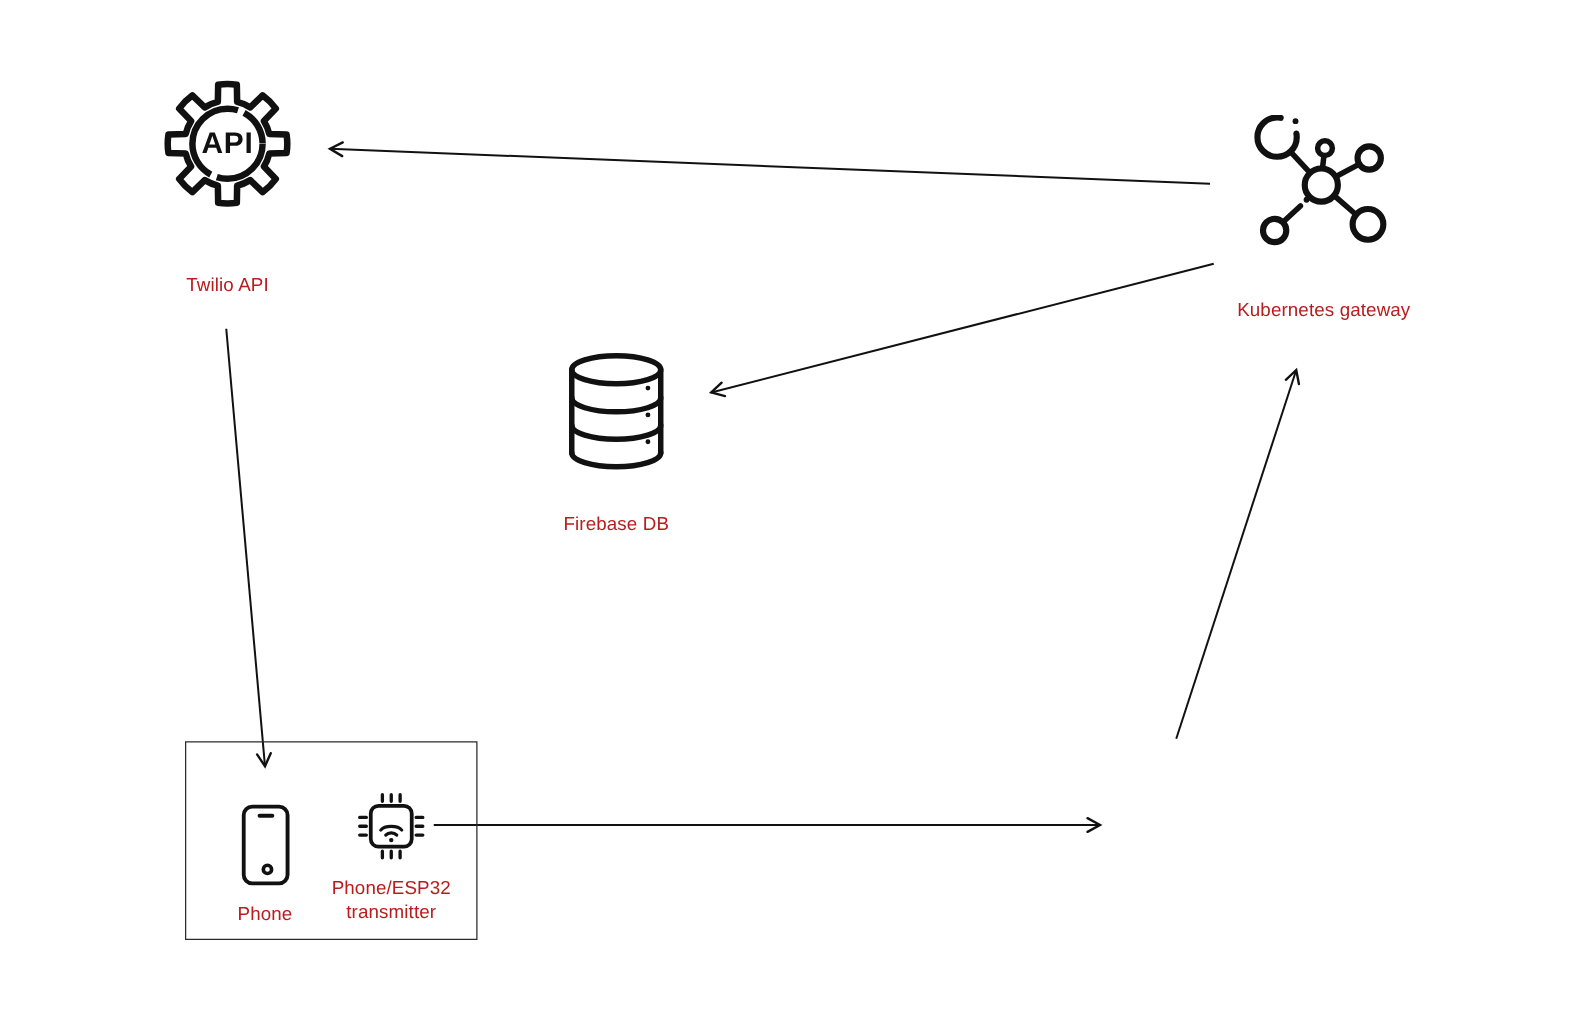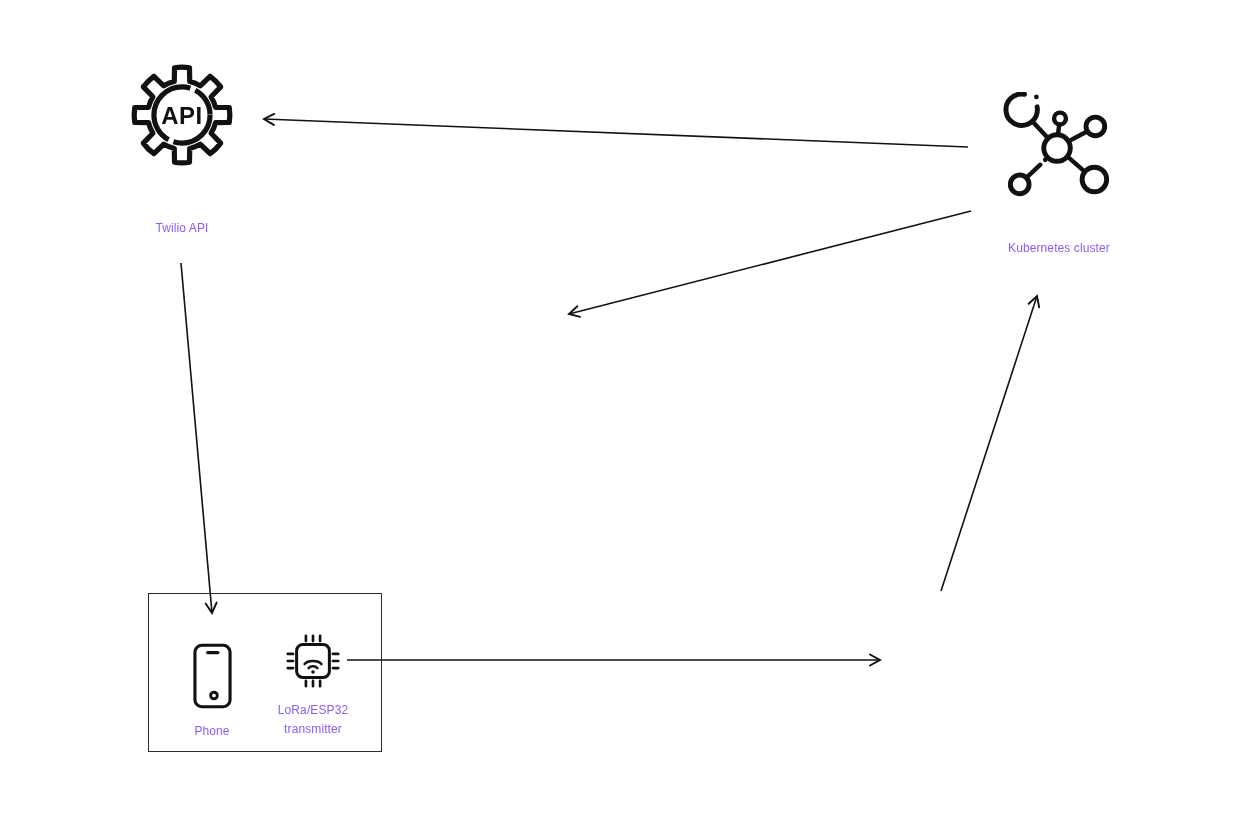--- a/index.html
+++ b/index.html
@@ -6,23 +6,23 @@
   html, body { width: 1260px; height: 819px; background: #ffffff; overflow: hidden; }
   body { position: relative; font-family: "Liberation Sans", "DejaVu Sans", sans-serif; color: #111111; }
 
   .canvas { position: absolute; inset: 0; width: 1260px; height: 819px; border-radius: 29px; }
 
   .node { position: absolute; }
   .node svg { display: block; }
 
   .node-label {
     position: absolute;
-    font-size: 12px;
+    font-size: 15px;
     line-height: 19px;
-    color: #8b5cf6;
+    color: #b91c1c;
     text-align: center;
     letter-spacing: 0.1px;
     white-space: pre-line;
   }
 
   .edges-layer { position: absolute; left: 0; top: 0; width: 1260px; height: 819px; pointer-events: none; }
 
   .device-box {
     position: absolute;
     left: 148px; top: 593px;
@@ -82,23 +82,39 @@
         <circle cx="58" cy="27" r="6" stroke-width="4.5"></circle>
         <circle cx="19" cy="18" r="16" stroke-width="5" pathLength="100" stroke-dasharray="78 19 3"></circle>
         <circle cx="94" cy="35" r="9.5" stroke-width="5"></circle>
         <circle cx="93" cy="89" r="12.5" stroke-width="5"></circle>
         <circle cx="17" cy="94" r="9.5" stroke-width="5"></circle>
       </g>
 
       <circle cx="34" cy="5" r="2.4" fill="#111111"></circle>
       <circle cx="43" cy="69" r="2.4" fill="#111111"></circle>
     </svg>
-    <div class="node-label" style="left:-24px; top:147px; width:160px;">Kubernetes cluster</div>
+    <div class="node-label" style="left:-24px; top:147px; width:160px;">Kubernetes gateway</div>
   </div>
 
+  <div class="node" style="left:454px; top:282px;">
+    <svg width="78" height="94" viewBox="0 0 80 96" xmlns="http://www.w3.org/2000/svg">
+      <g fill="none" stroke="#111111" stroke-width="4.5" stroke-linecap="round">
+        <ellipse cx="40" cy="14" rx="36.5" ry="11.5"></ellipse>
+        <path d="M3.5,14 L3.5,82"></path>
+        <path d="M76.5,14 L76.5,82"></path>
+        <path d="M3.5,37 A36.5,11.5 0 0 0 76.5,37"></path>
+        <path d="M3.5,59.5 A36.5,11.5 0 0 0 76.5,59.5"></path>
+        <path d="M3.5,82 A36.5,11.5 0 0 0 76.5,82"></path>
+      </g>
+      <circle cx="66" cy="29" r="2" fill="#111111"></circle>
+      <circle cx="66" cy="51" r="2" fill="#111111"></circle>
+      <circle cx="66" cy="73" r="2" fill="#111111"></circle>
+    </svg>
+    <div class="node-label" style="left:-21px; top:128px; width:120px;">Firebase DB</div>
+  </div>
 
   <div class="node" style="left:193px; top:631px;margin-top:12px;">
     <svg width="39" height="66" viewBox="0 0 40 67" xmlns="http://www.w3.org/2000/svg">
       <rect x="2" y="2" width="36" height="63" rx="7" fill="none" stroke="#111111" stroke-width="3.2"></rect>
       <line x1="15" y1="9.5" x2="25.5" y2="9.5" stroke="#111111" stroke-width="3.2" stroke-linecap="round"></line>
       <circle cx="21.5" cy="53.5" r="3.4" fill="none" stroke="#111111" stroke-width="3"></circle>
     </svg>
     <div class="node-label" style="left:-31px; top:79px; width:100px;">Phone</div>
   </div>
 
@@ -111,17 +127,17 @@
         <path d="M27,57.5 V63.5 M35,57.5 V63.5 M43,57.5 V63.5" stroke-width="3"></path>
 
         <path d="M6.5,27 H12.5 M6.5,35 H12.5 M6.5,43 H12.5" stroke-width="3"></path>
         <path d="M57.5,27 H63.5 M57.5,35 H63.5 M57.5,43 H63.5" stroke-width="3"></path>
 
         <path d="M25.5,38.5 C29,34 41,34 44.5,38.5" stroke-width="2.8"></path>
         <path d="M30,43 C32.5,40.3 37.5,40.3 40,43" stroke-width="2.8"></path>
       </g>
       <circle cx="35" cy="47.5" r="2" fill="#111111"></circle>
     </svg>
-    <div class="node-label" style="left:-19px; top:71px; width:100px;">LoRa/ESP32 transmitter</div>
+    <div class="node-label" style="left:-19px; top:71px; width:100px;">Phone/ESP32 transmitter</div>
   </div>
 
 
 </div>
 
 </body></html>

